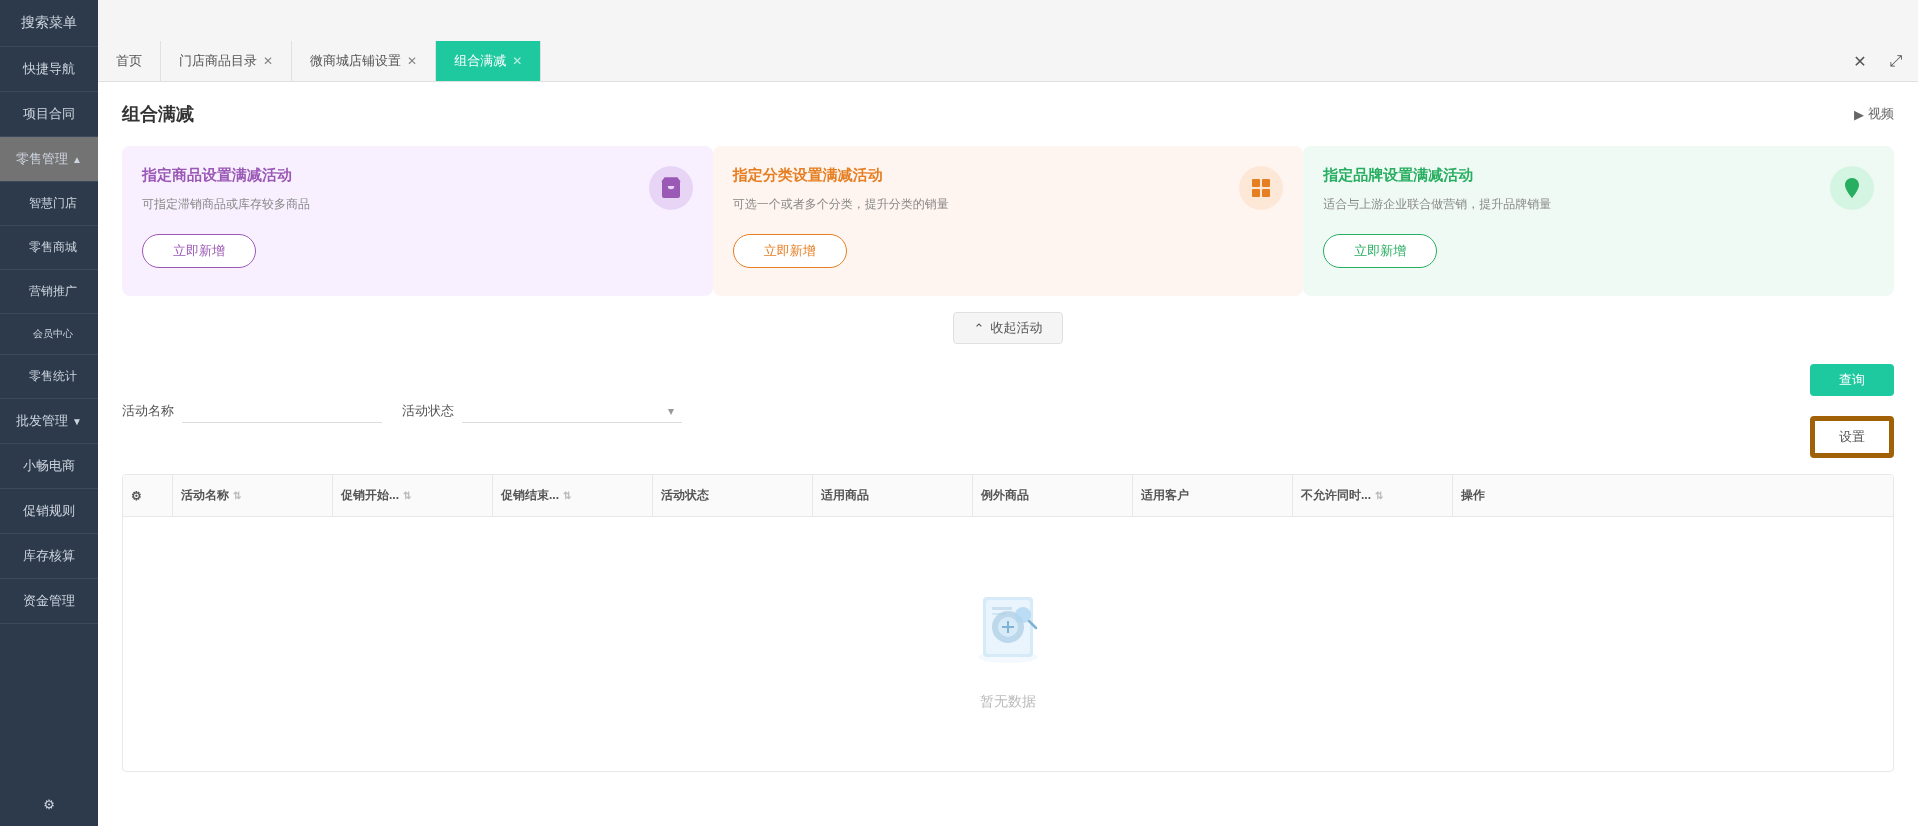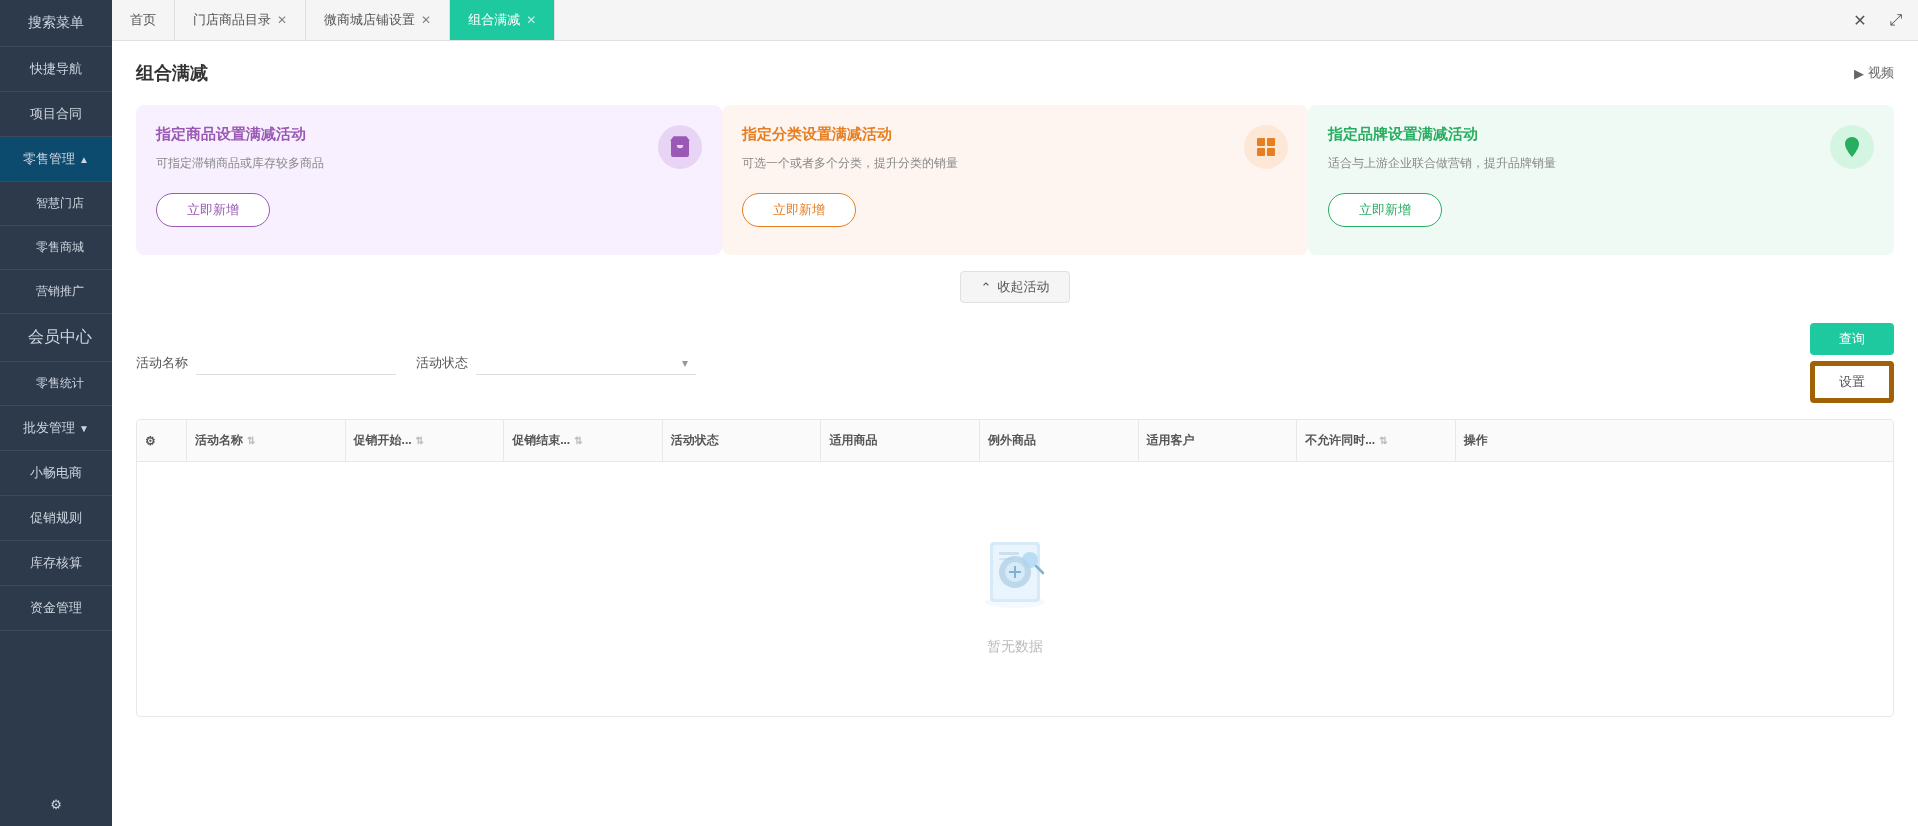--- a/index.html
+++ b/index.html
@@ -1,20 +1,20 @@
 <!DOCTYPE html>
 <html><head>
   <meta charset="utf-8">
   <style>
     * { box-sizing: border-box; margin: 0; padding: 0; }
     body { font-family: 'Microsoft YaHei', sans-serif; font-size: 13px; background: #f5f5f5; display: flex; height: 826px; overflow: hidden; }
 
     
     .sidebar {
-      width: 112px;
+      width: 98px;
       background: #2d3a4b;
       color: #fff;
       display: flex;
       flex-direction: column;
       flex-shrink: 0;
       height: 100%;
     }
     .sidebar-search {
       padding: 14px 10px;
       font-size: 14px;
@@ -28,37 +28,38 @@
       text-align: center;
       color: #cdd5df;
       font-size: 13px;
       cursor: pointer;
       border-bottom: 1px solid #3a4a5c;
       display: flex;
       align-items: center;
       justify-content: center;
       gap: 4px;
     }
-    .sidebar-item.active { background: #0c4a6e; }
+    .sidebar-item.active { background: #737373; }
     .sidebar-item .arrow { font-size: 10px; }
     .sidebar-bottom {
       margin-top: auto;
       padding: 14px 10px;
       text-align: center;
       color: #cdd5df;
       cursor: pointer;
     }
 
     
     .main {
       flex: 1;
       display: flex;
       flex-direction: column;
       background: #5eead4;
       overflow: hidden;
+      margin-top: 41px;
     }
 
     
     .tab-bar {
       display: flex;
       align-items: center;
       background: #f5f5f5;
       border-bottom: 1px solid #e0e0e0;
       padding: 0;
       min-height: 40px;
@@ -252,21 +253,21 @@
       position: absolute;
       right: 8px;
       color: #999;
       pointer-events: none;
       font-size: 12px;
     }
     .search-actions {
       margin-left: auto;
       display: flex;
       flex-direction: column;
-      gap: 6px;
+      gap: 20px;
     }
     .btn-primary {
       padding: 7px 24px;
       background: #1ec9a0;
       color: #fff;
       border: none;
       border-radius: 4px;
       cursor: pointer;
       font-size: 13px;
       text-align: center;
@@ -343,21 +344,21 @@
   </div>
   <div class="sidebar-item" style="padding-left:18px;font-size:12px;">
     <span>智慧门店</span>
   </div>
   <div class="sidebar-item" style="padding-left:18px;font-size:12px;text-align:center;">
     <span>零售商城</span>
   </div>
   <div class="sidebar-item" style="padding-left:18px;font-size:12px;align-items:flex-end;">
     <span>营销推广</span>
   </div>
-  <div class="sidebar-item" style="padding-left:18px;font-size:16px;">
+  <div class="sidebar-item" style="padding-left:18px;font-size:10px;">
     <span>会员中心</span>
   </div>
   <div class="sidebar-item" style="padding-left:18px;font-size:12px;">
     <span>零售统计</span>
   </div>
   <div class="sidebar-item">
     <span>批发管理</span>
     <span class="arrow">▼</span>
   </div>
   <div class="sidebar-item">

